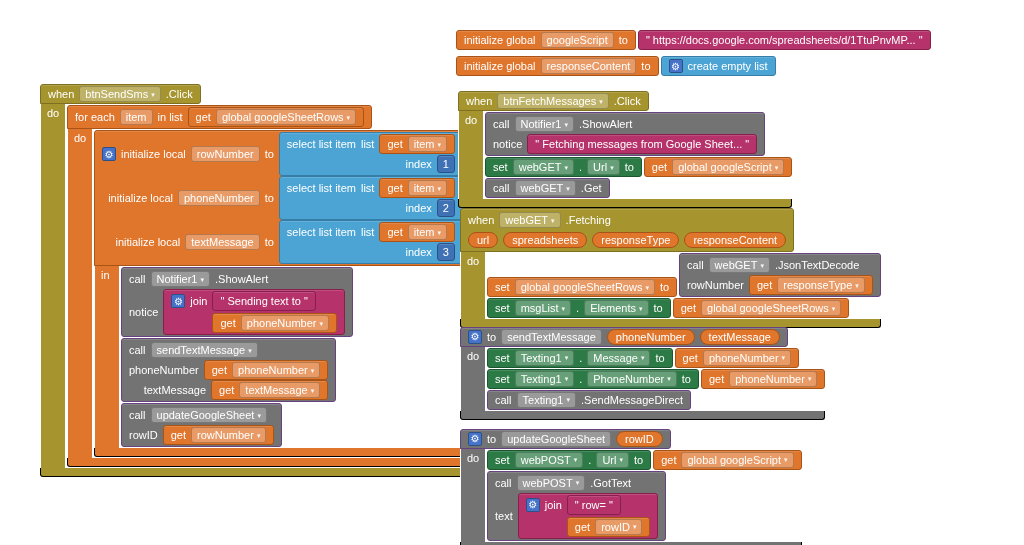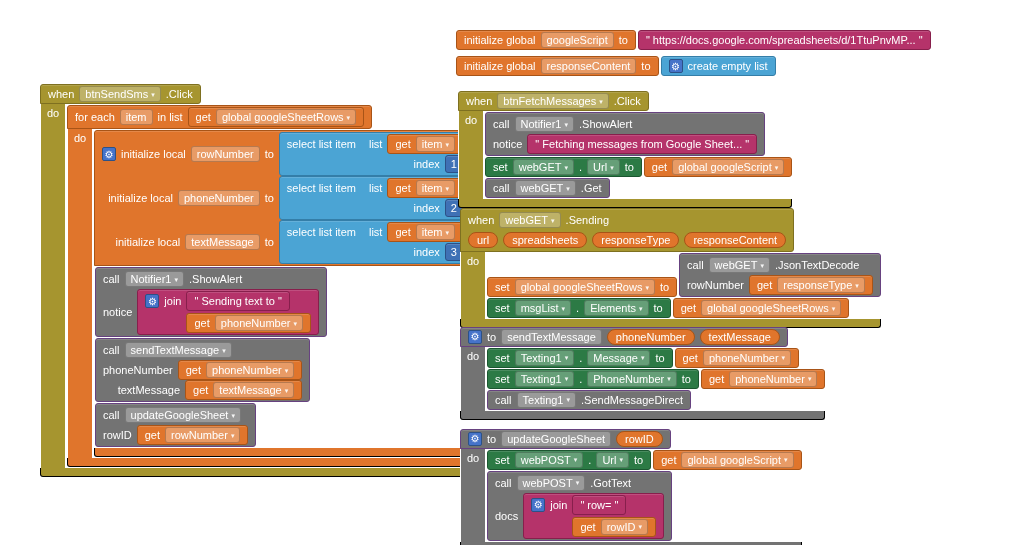--- a/index.html
+++ b/index.html
@@ -24,21 +24,21 @@
 .pill{background:#E0752C;border:1px solid #A85417;border-radius:9px;padding:1px 8px}
 .dd-i{font-size:7px;line-height:1;opacity:.9}
 .gear{display:inline-flex;align-items:center;justify-content:center;width:14px;height:14px;flex:0 0 14px;background:#4673C9;border:1px solid #2C5187;border-radius:2px;font-size:10px;color:#fff}
 .num{padding:0 5px;min-height:18px}
 .c{display:inline-flex;flex-direction:column;align-items:flex-start}
 .chead{border-radius:3px 3px 3px 0}
 .cmid{display:flex;align-items:stretch}
 .carm{width:26px;flex:0 0 26px;color:#fff;font-size:11px;padding:3px 0 0 6px;border:1px solid;border-top:none;border-bottom:none}
 .cstack{display:flex;flex-direction:column;align-items:flex-start;gap:1px;padding:1px 0 1px 1px}
 .cfoot{height:9px;min-width:110px;align-self:stretch;border:1px solid;border-top:none;border-radius:0 0 3px 3px}
-.ml8{margin-left:8px}
+.ml8{}
 .mla{margin-left:auto}
 </style>
 </head>
 <body>
 
 <div class="grp" style="left:456px;top:30px">
   <div class="hrow">
     <div class="blk orange">
       <span>initialize global</span>
       <span class="fld">
@@ -177,20 +177,21 @@
                       <div class="mrow end">
                         <span>index</span>
                         <div class="blk math num">
                             <span>3</span>
                           </div>
                       </div>
                     </div>
                   </div>
                 </div>
                 <div class="cmid">
+                  <div class="carm orange"><span>in</span></div>
                   <div class="cstack">
 
                     <div class="mblk purple">
                       <div class="mrow">
                         <span>call</span>
                         <span class="fld">
                           <span>Notifier1</span>
                           <span class="dd-i">▾</span>
                         </span>
                         <span>.ShowAlert</span>
@@ -349,21 +350,21 @@
 
 <div class="grp" style="left:460px;top:208px">
   <div class="c">
     <div class="mblk gold chead">
       <div class="mrow">
         <span>when</span>
         <span class="fld">
           <span>webGET</span>
           <span class="dd-i">▾</span>
         </span>
-        <span>.Sending</span>
+        <span>.Fetching</span>
       </div>
       <div class="mrow">
         <span class="pill">url</span>
         <span class="pill">spreadsheets</span>
         <span class="pill">responseType</span>
         <span class="pill">responseContent</span>
       </div>
     </div>
     <div class="cmid">
       <div class="carm gold"><span>do</span></div>
@@ -536,21 +537,21 @@
         <div class="mblk purple">
           <div class="mrow">
             <span>call</span>
             <span class="fld">
               <span>webPOST</span>
               <span class="dd-i">▾</span>
             </span>
             <span>.GotText</span>
           </div>
           <div class="mrow end">
-            <span>docs</span>
+            <span>text</span>
             <div class="blk pink" style="align-items:flex-start">
               <span class="gear" style="margin-top:3px">⚙</span>
               <span style="margin-top:4px">join</span>
               <div class="vstack">
                 <div class="blk pink">
                   <span>" row= "</span>
                 </div>
                 <div class="blk orange">
                   <span>get</span>
                   <span class="fld">

